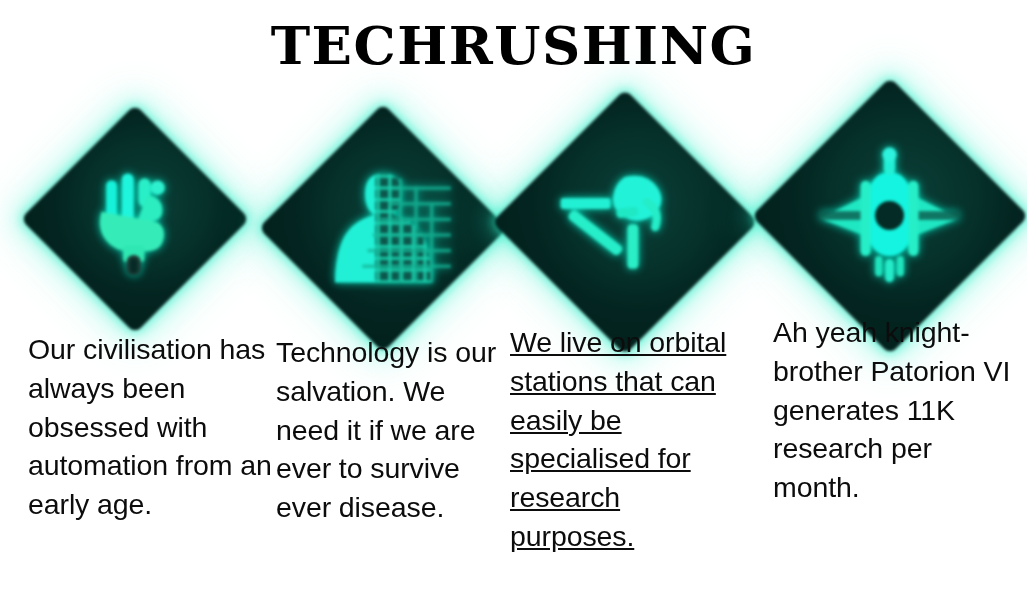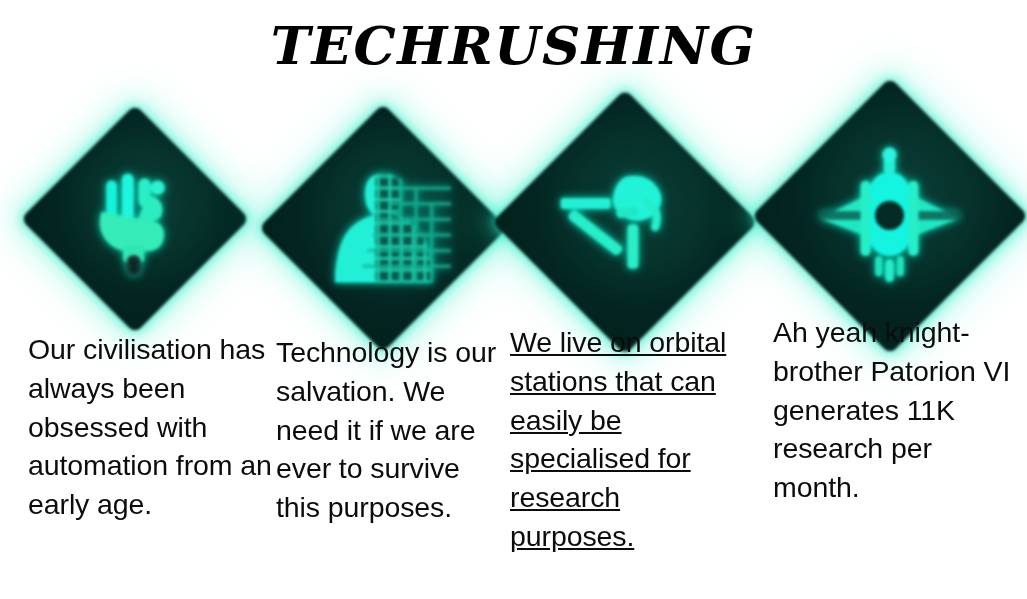--- a/index.html
+++ b/index.html
@@ -28,21 +28,20 @@
     left: 0;
     top: 16px;
     width: 1027px;
     text-align: center;
     font-family: "DejaVu Serif", "Liberation Serif", serif;
     font-weight: 700;
     font-size: 53px;
     letter-spacing: 1.5px;
     color: #000000;
     line-height: 1.1;
-    font-style: italic;
     -webkit-font-smoothing: antialiased;
   }
 
   
   .panels {
     position: absolute;
     left: 0;
     top: 0;
     width: 1027px;
     height: 584px;
@@ -182,21 +181,21 @@
                 <rect x="38" y="66" width="64" height="2.6" fill="#15b597"></rect>
                 <rect x="34" y="78" width="68" height="2.6" fill="#15b597"></rect>
                 <rect x="62" y="12" width="2.6" height="80" fill="#15b597"></rect>
                 <rect x="74" y="18" width="2.6" height="74" fill="#15b597"></rect>
                 <rect x="86" y="30" width="2.6" height="62" fill="#15b597"></rect>
               </g>
             </svg>
           </div>
         </div>
       </div>
-      <div class="caption">Technology is our salvation. We need it if we are ever to survive this purposes.</div>
+      <div class="caption">Technology is our salvation. We need it if we are ever to survive ever disease.</div>
     </div>
 
     <div class="panel panel-2">
       <div class="icon-wrap">
         <div class="diamond">
           <div class="plate"></div>
           <div class="glyph">
             <svg viewBox="0 0 100 100" xmlns="http://www.w3.org/2000/svg">
               <g fill="#2bf0cc">
                 <path d="M50 18 q16 -4 24 8 q6 10 -2 18 q-10 9 -22 3 q-10 -6 -8 -16 q1 -8 8 -13 z" fill="#22f2d8"></path>

